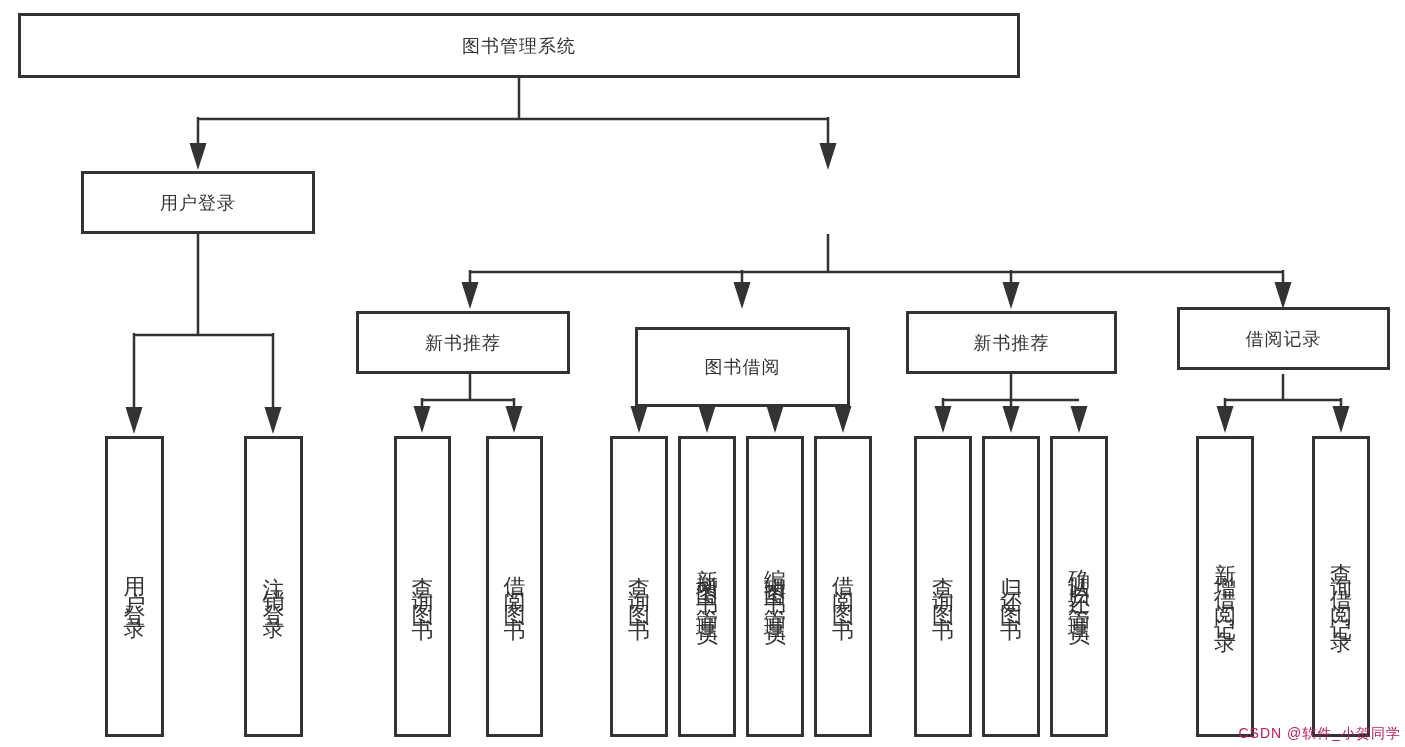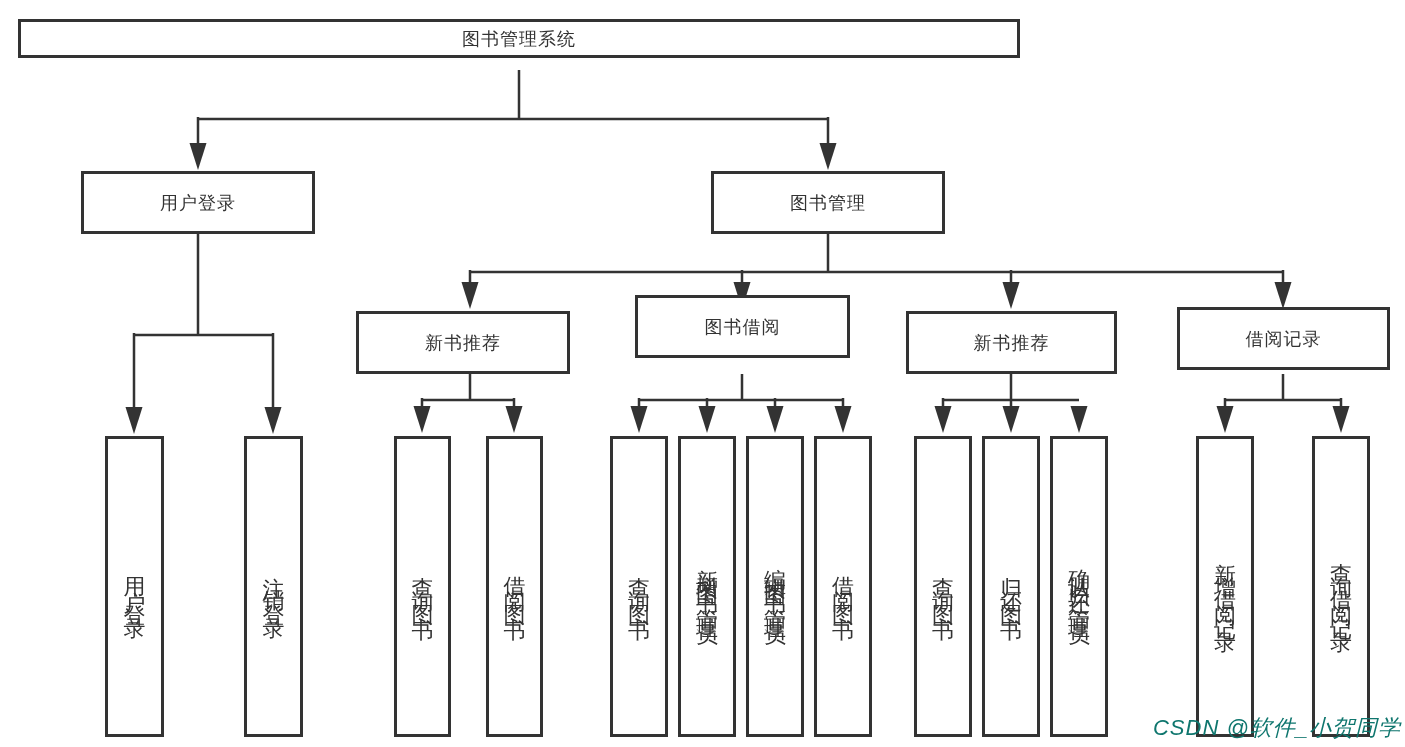--- a/index.html
+++ b/index.html
@@ -40,26 +40,25 @@
     letter-spacing: 14px;
     line-height: 1;
   }
   .vnode .vlabel.len9 {
     letter-spacing: 8px;
   }
   #watermark {
     position: absolute;
     right: 4px;
     bottom: 4px;
-    font-size: 22px;
-    color: #0f766e;
+    font-size: 14px;
+    color: #be185d;
     letter-spacing: 1px;
     z-index: 5;
     white-space: nowrap;
-    font-style: italic;
   }
 </style>
 </head>
 <body>
 
 <div id="stage">
 
   <svg id="connectors" width="1405" height="747" viewBox="0 0 1405 747">
     <g stroke="#333333" stroke-width="2.5" fill="none">
       <path d="M519,70 V119 M198,119 H828 M198,117 V145 M828,117 V145"></path>
@@ -86,35 +85,32 @@
       <polygon points="766.5,406 783.5,406 775,433"></polygon>
       <polygon points="834.5,406 851.5,406 843,433"></polygon>
       <polygon points="934.5,406 951.5,406 943,433"></polygon>
       <polygon points="1002.5,406 1019.5,406 1011,433"></polygon>
       <polygon points="1070.5,406 1087.5,406 1079,433"></polygon>
       <polygon points="1216.5,406 1233.5,406 1225,433"></polygon>
       <polygon points="1332.5,406 1349.5,406 1341,433"></polygon>
     </g>
   </svg>
 
-  <div class="node hnode" style="left:18px; top:13px; width:1002px; height:39px;margin-top:6px;">
+  <div class="node hnode" style="left:18px; top:13px; width:1002px; height:65px;">
     <span>图书管理系统</span>
   </div>
 
   <div class="node hnode" style="left:81px; top:171px; width:234px; height:63px;">
     <span>用户登录</span>
   </div>
-  <div class="node hnode" style="left:711px; top:171px; width:234px; height:63px;">
-    <span>图书管理</span>
-  </div>
 
   <div class="node hnode" style="left:356px; top:311px; width:214px; height:63px;">
     <span>新书推荐</span>
   </div>
-  <div class="node hnode" style="left:635px; top:295px; width:215px; height:63px;">
+  <div class="node hnode" style="left:635px; top:327px; width:215px; height:80px;">
     <span>图书借阅</span>
   </div>
   <div class="node hnode" style="left:906px; top:311px; width:211px; height:63px;">
     <span>新书推荐</span>
   </div>
   <div class="node hnode" style="left:1177px; top:307px; width:213px; height:63px;">
     <span>借阅记录</span>
   </div>
 
   <div class="node vnode" style="left:105px; top:436px; width:59px; height:301px;">

